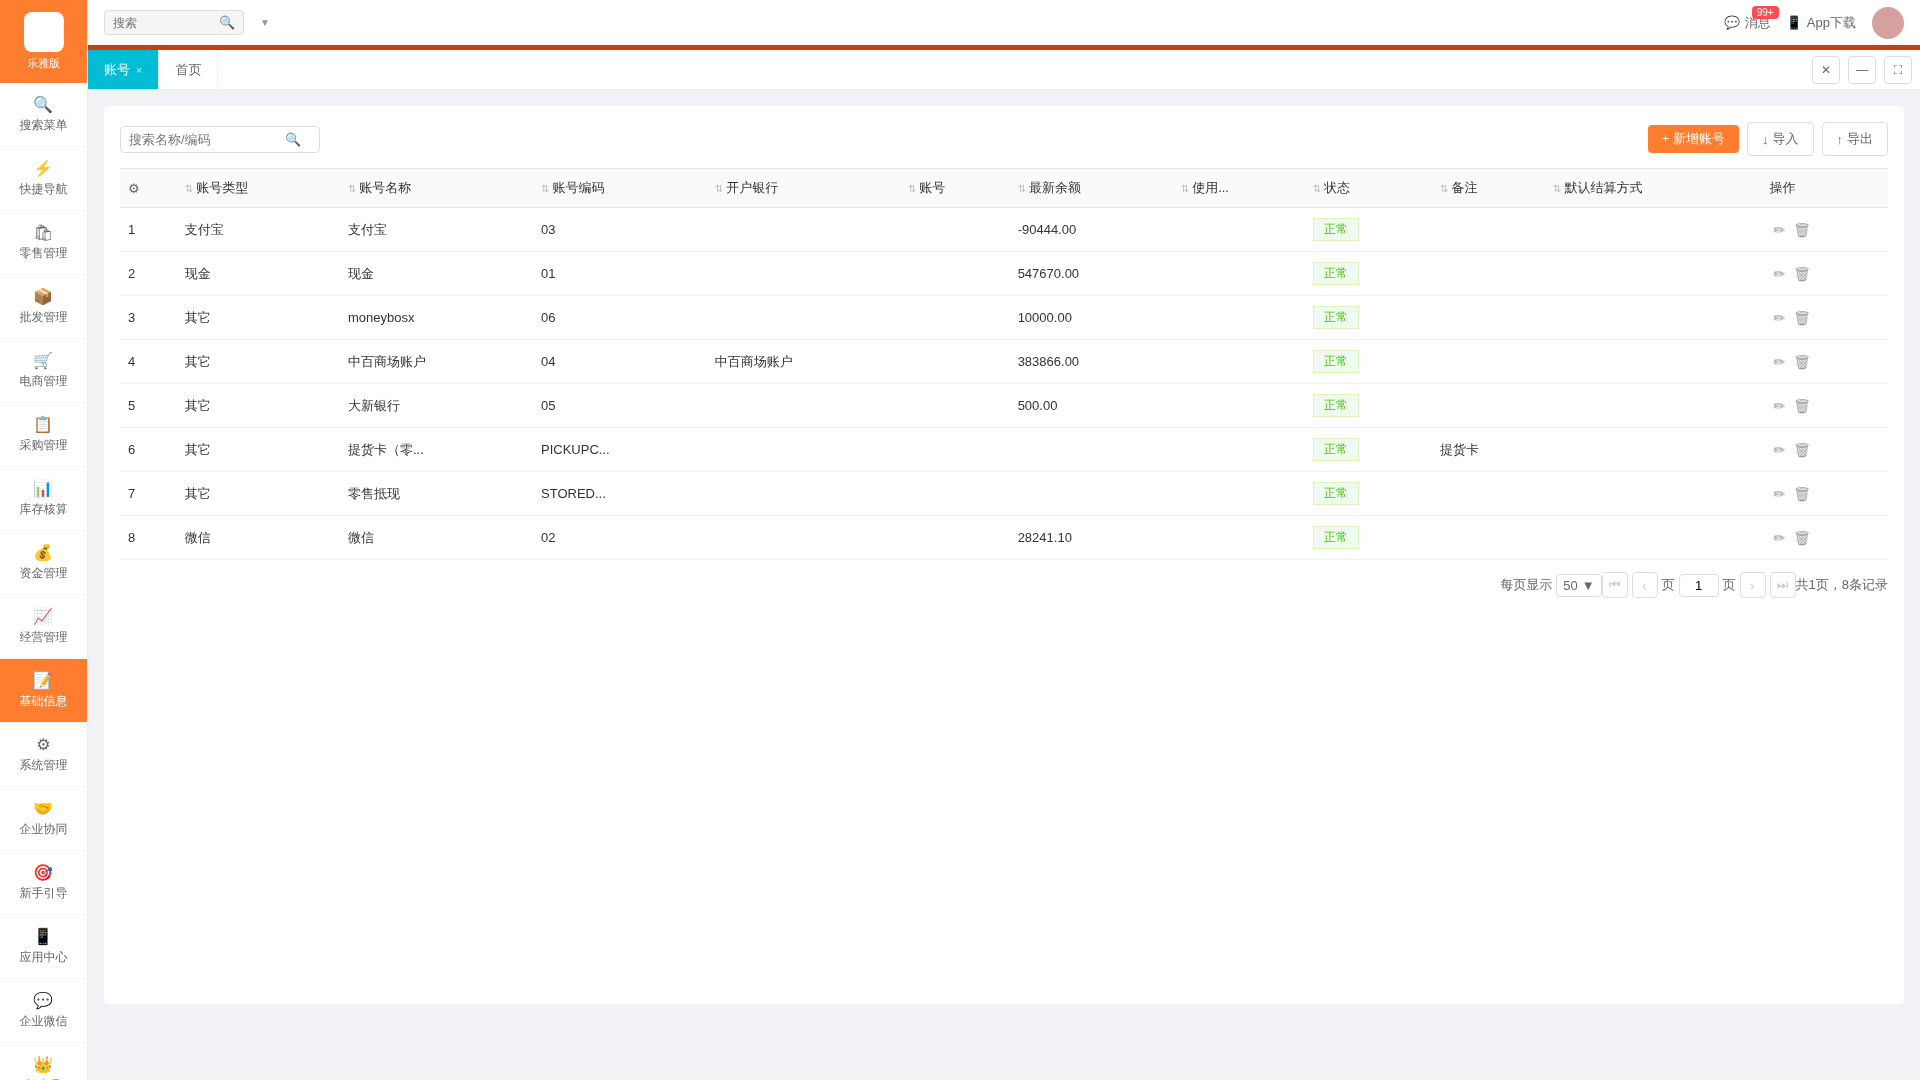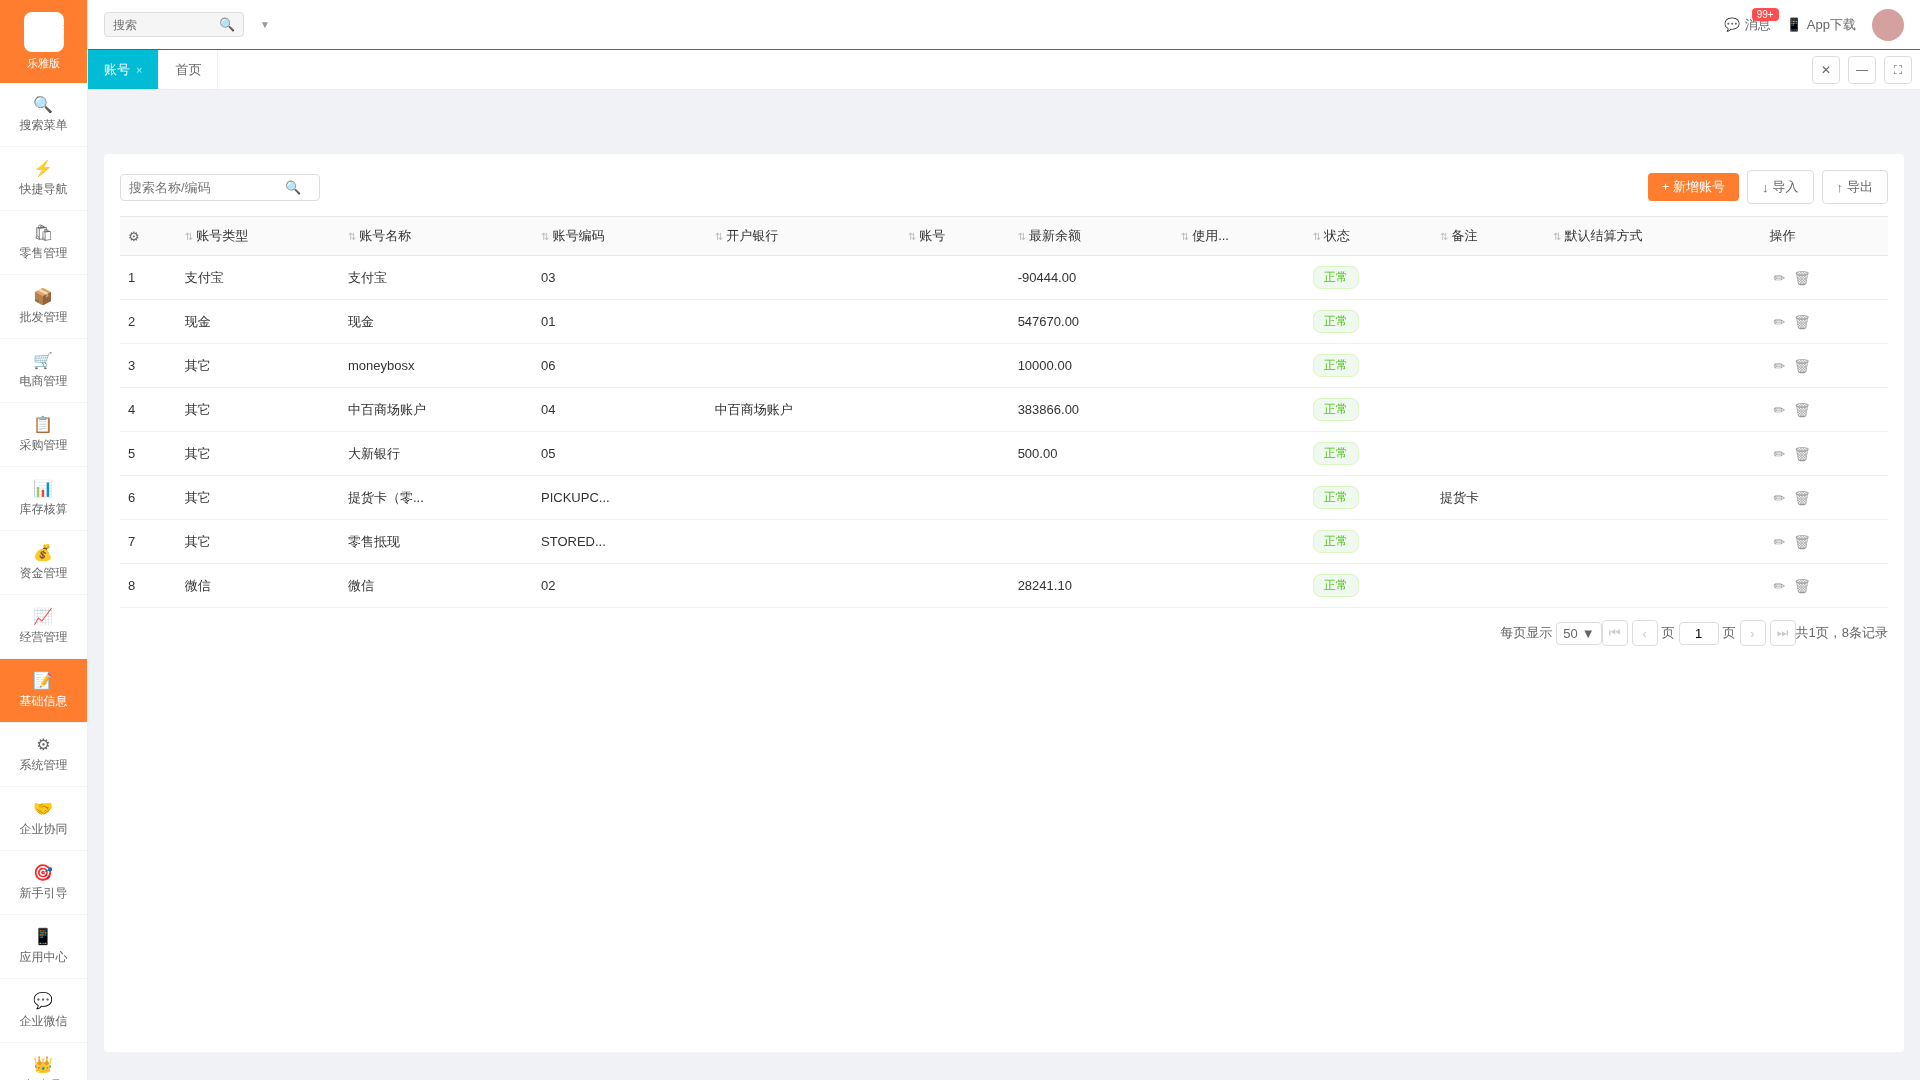--- a/index.html
+++ b/index.html
@@ -58,21 +58,21 @@
     }
 
     
     .top-header {
       height: 50px;
       background: #fff;
       display: flex;
       align-items: center;
       justify-content: space-between;
       padding: 0 16px;
-      border-bottom: 1px solid #c2410c;
+      border-bottom: 5px solid #c2410c;
       flex-shrink: 0;
     }
     .top-header-left { display: flex; align-items: center; gap: 16px; }
     .search-box {
       display: flex; align-items: center;
       border: 1px solid #ddd; border-radius: 4px;
       padding: 4px 8px; gap: 6px;
       background: #f5f5f5; width: 140px;
     }
     .search-box input { border: none; background: transparent; outline: none; font-size: 12px; width: 100px; }
@@ -139,21 +139,20 @@
       flex: 1;
       overflow: auto;
       padding: 16px;
       background: #f0f2f5;
     }
     .content-panel {
       background: #fff;
       border-radius: 4px;
       padding: 16px;
       min-height: calc(100% - 60px);
-      margin-top: 48px;
     }
 
     
     .toolbar {
       display: flex;
       align-items: center;
       justify-content: space-between;
       margin-bottom: 12px;
     }
     .toolbar-left { display: flex; align-items: center; gap: 8px; }
@@ -194,21 +193,21 @@
       font-size: 13px;
       color: #333;
     }
     .th-sort { display: flex; align-items: center; gap: 3px; cursor: pointer; }
     .sort-icon { color: #bbb; font-size: 10px; }
     .settings-icon-th { color: #666; cursor: pointer; }
 
     .status-badge {
       display: inline-block;
       padding: 2px 10px;
-      border-radius: 8px;
+      border-radius: 0;
       font-size: 12px;
       background: #f6f6f6;
       color: #666;
       border: 1px solid #e8e8e8;
       font-family: Liberation Mono, monospace;
     }
     .status-normal { background: #f0f9f0; color: #52c41a; border-color: #d9f7be; }
 
     .action-btn {
       background: none; border: none; cursor: pointer;

